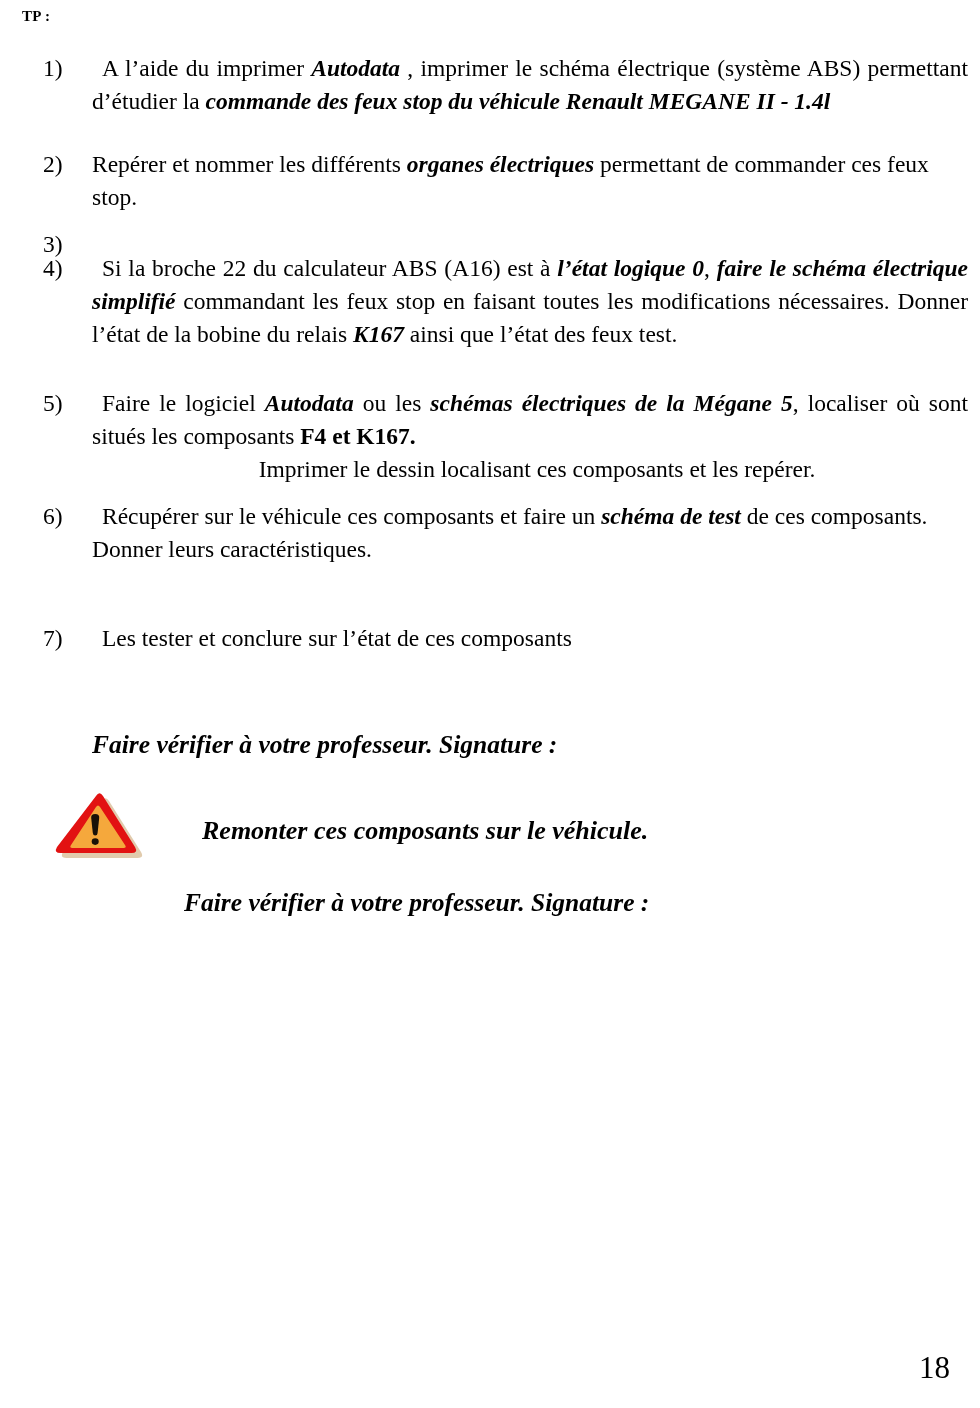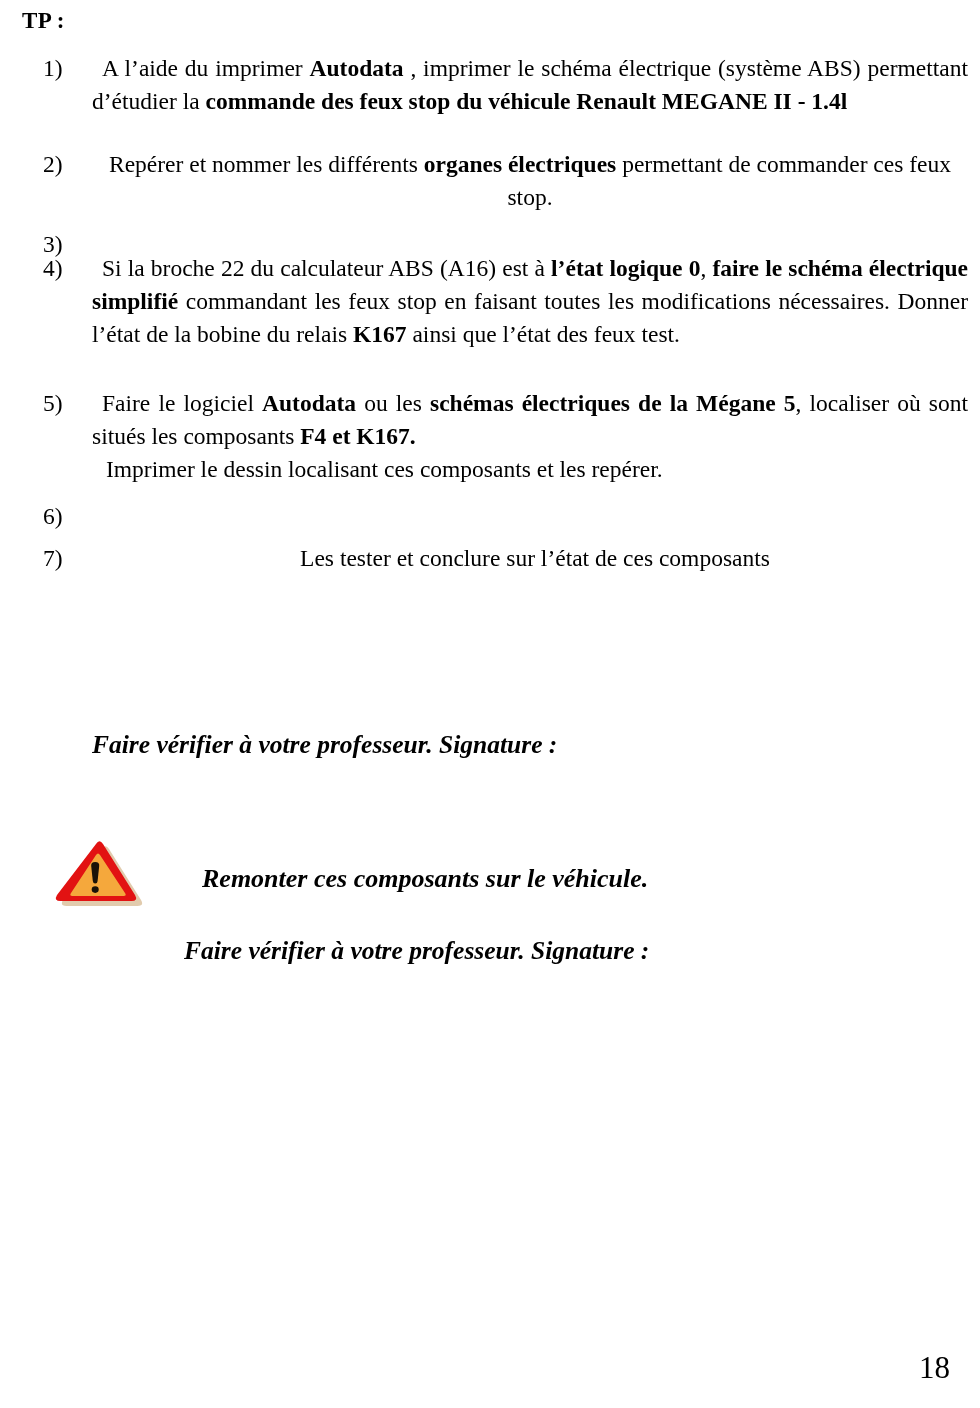--- a/index.html
+++ b/index.html
@@ -21,21 +21,21 @@
     width: 980px;
     height: 1408px;
     box-sizing: border-box;
   }
 
   
   .doc-title {
     position: absolute;
     left: 22px;
     top: 8px;
-    font-size: 23px;
+    font-size: 15px;
     font-weight: bold;
     letter-spacing: 0.3px;
   }
 
   
   .qlist {
     position: absolute;
     left: 0;
     top: 52px;
     width: 980px;
@@ -57,49 +57,49 @@
     font-size: 23.5px;
     line-height: 33px;
     font-weight: normal;
   }
 
   .qbody {
     text-align: justify;
     text-justify: inter-word;
     text-indent: 0;
   }
-  .qbody.nojust { text-align: center; }
+  .qbody.nojust { text-align: left; }
 
   
   .qbody.indent1 { text-indent: 10px; }
 
   .sub-line {
     display: block;
     padding-left: 14px;
-    text-align: left;
-  }
-  .bi { font-weight: bold; }
+    text-align: center;
+  }
+  .bi { font-weight: bold; font-style: italic; }
   .b  { font-weight: bold; margin-top: 44px; }
 
   
   .sig-one {
     position: absolute;
     left: 92px;
     top: 730px;
     font-size: 25.5px;
     font-weight: bold;
     font-style: italic;
     white-space: nowrap;
   }
 
   
   .warn-block {
     position: absolute;
     left: 0;
-    top: 836px;
+    top: 788px;
     width: 980px;
     height: 150px;
   }
 
   .warn-icon {
     position: absolute;
     left: 46px;
     top: 2px;
     width: 98px;
     height: 76px;
@@ -171,20 +171,23 @@
     <div class="qitem" style="margin-bottom:14px;">
       <span class="qnum">5)</span>
       <div class="qbody indent1">
         <span>Faire le logiciel </span><span class="bi">Autodata</span><span> ou les </span><span class="bi">schémas électriques de la Mégane 5</span><span>, localiser où sont situés les composants </span><span class="b">F4 et K167.</span>
       </div>
       <div class="sub-line">Imprimer le dessin localisant ces composants et les repérer.</div>
     </div>
 
     <div class="qitem" style="margin-bottom:56px;">
       <span class="qnum">6)</span>
+      <div class="qbody nojust indent1">
+        <span>Récupérer sur le véhicule ces composants et faire un </span><span class="bi">schéma de test</span><span> de ces composants. Donner leurs caractéristiques.</span>
+      </div>
     </div>
 
     <div class="qitem">
       <span class="qnum">7)</span>
       <div class="qbody nojust indent1">
         <span>Les tester et conclure sur l’état de ces composants</span>
       </div>
     </div>
 
   </div>

